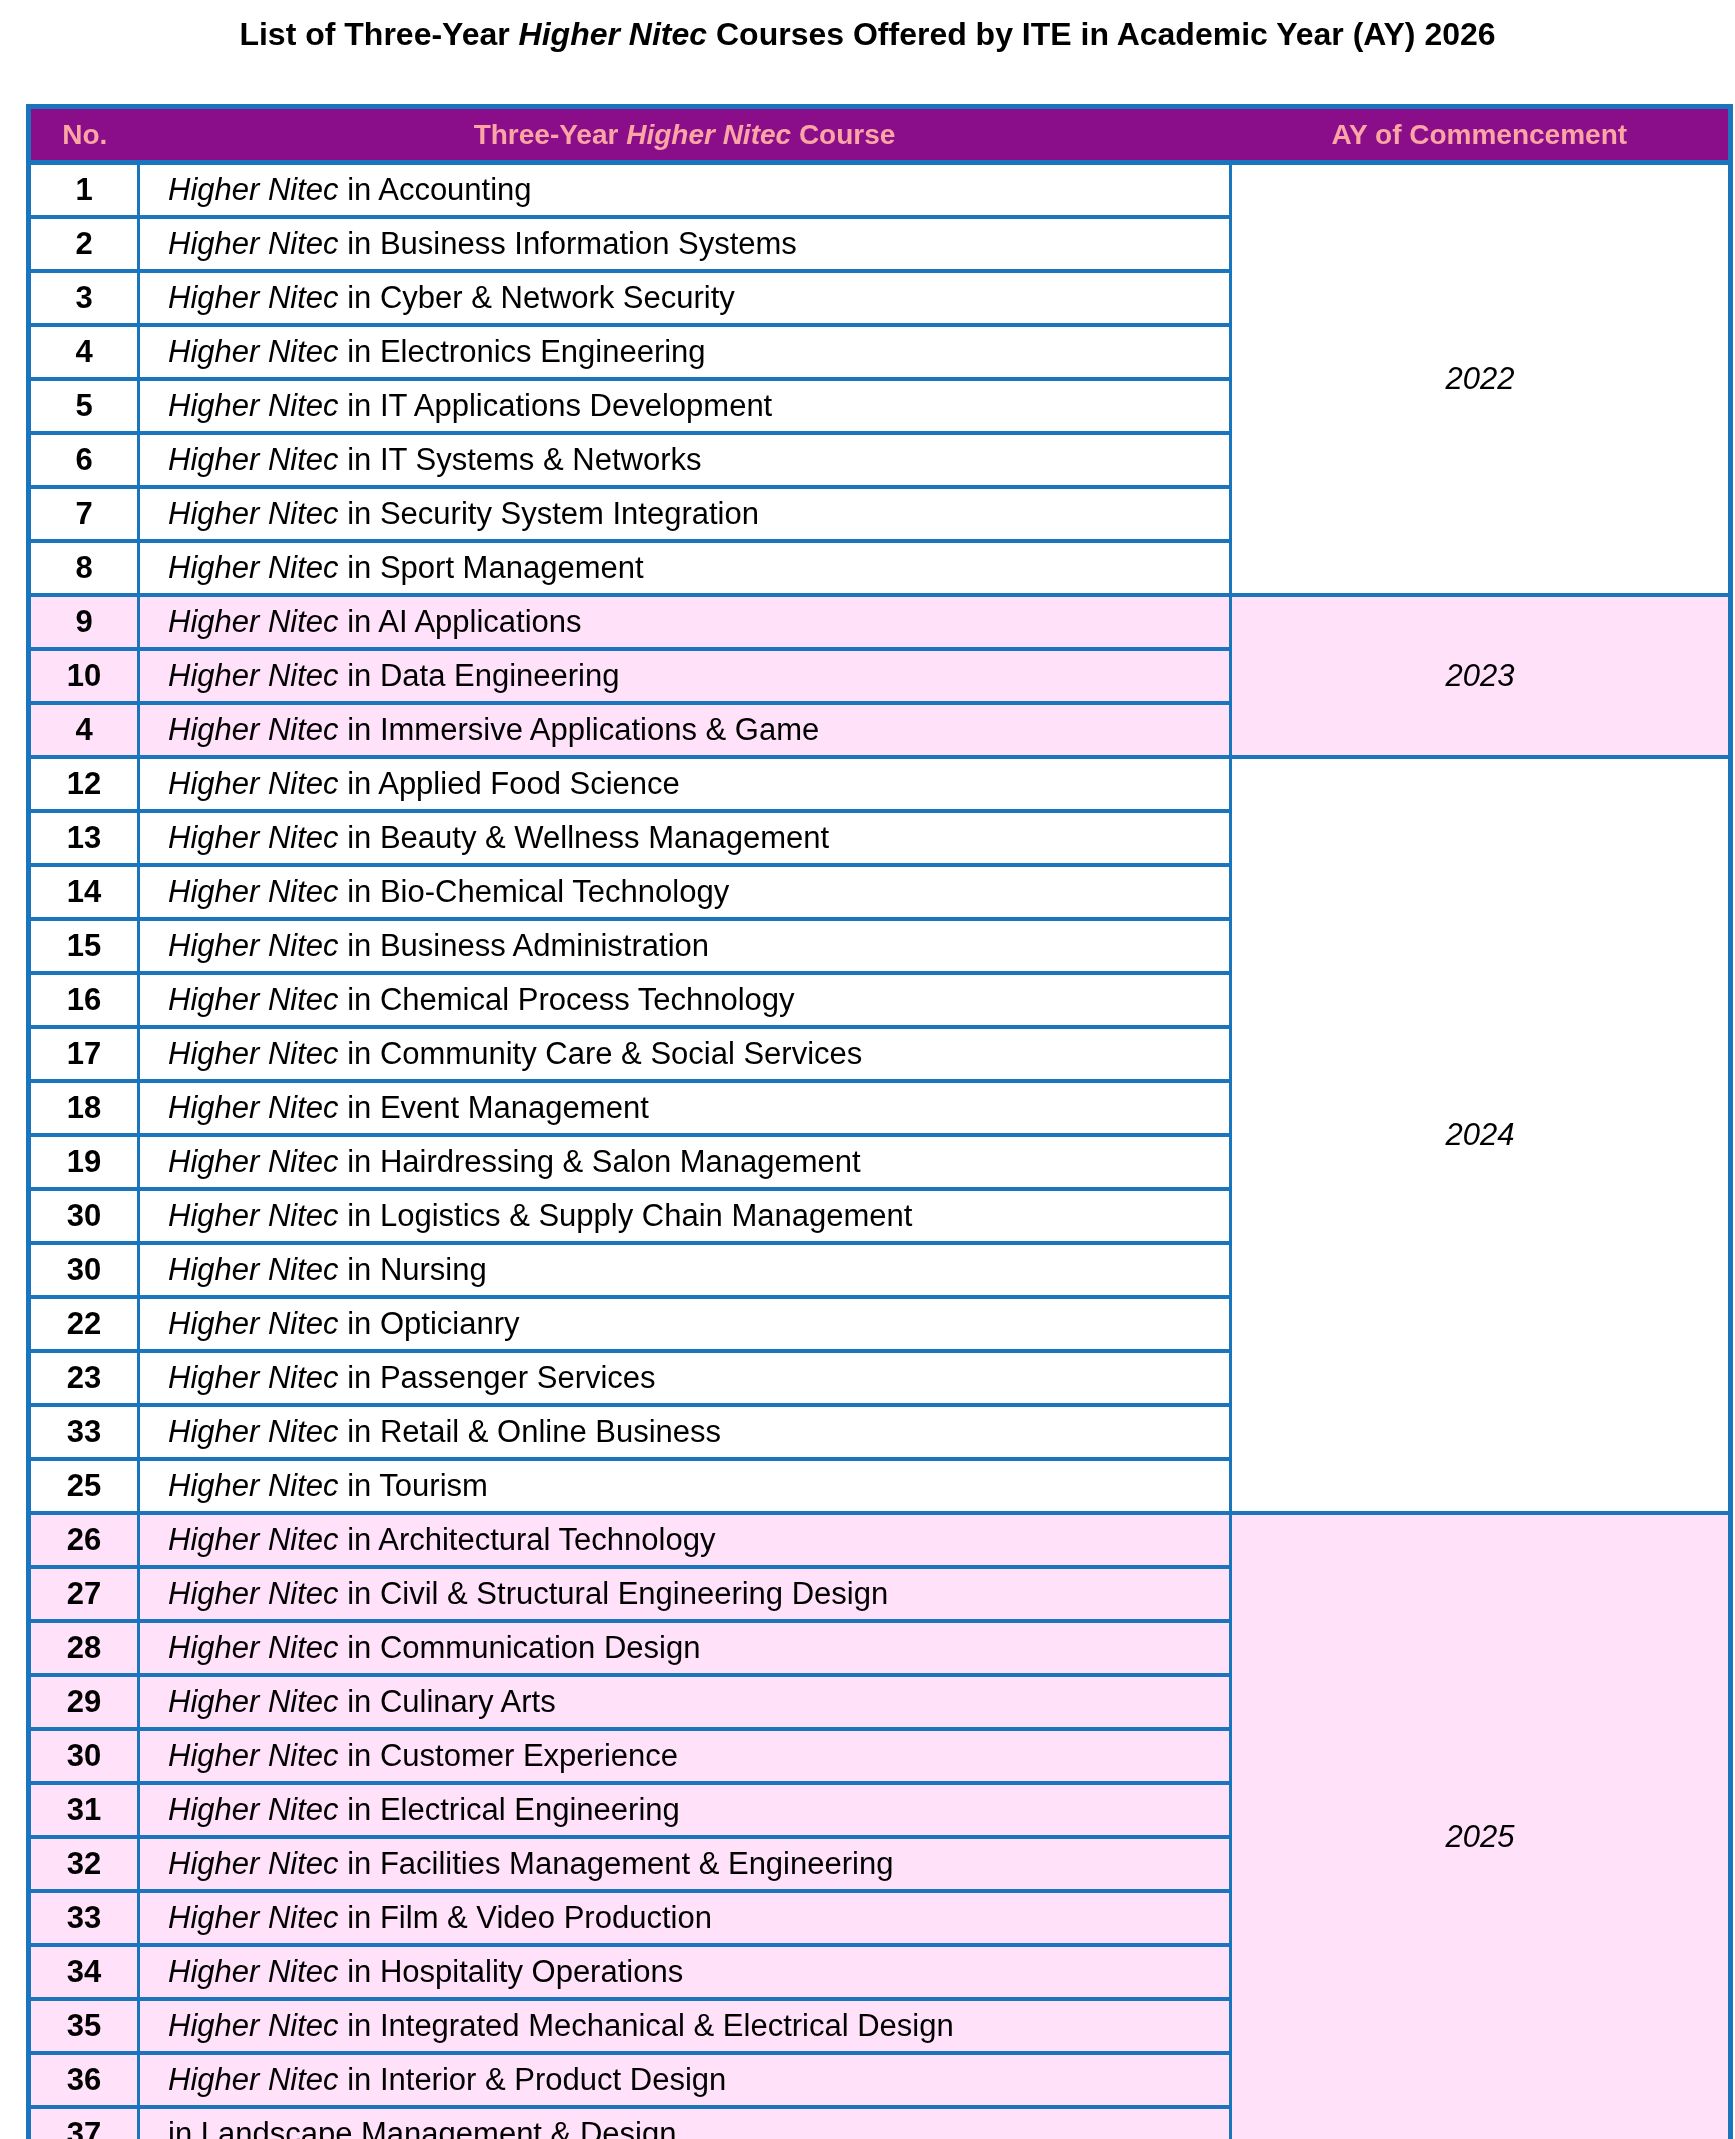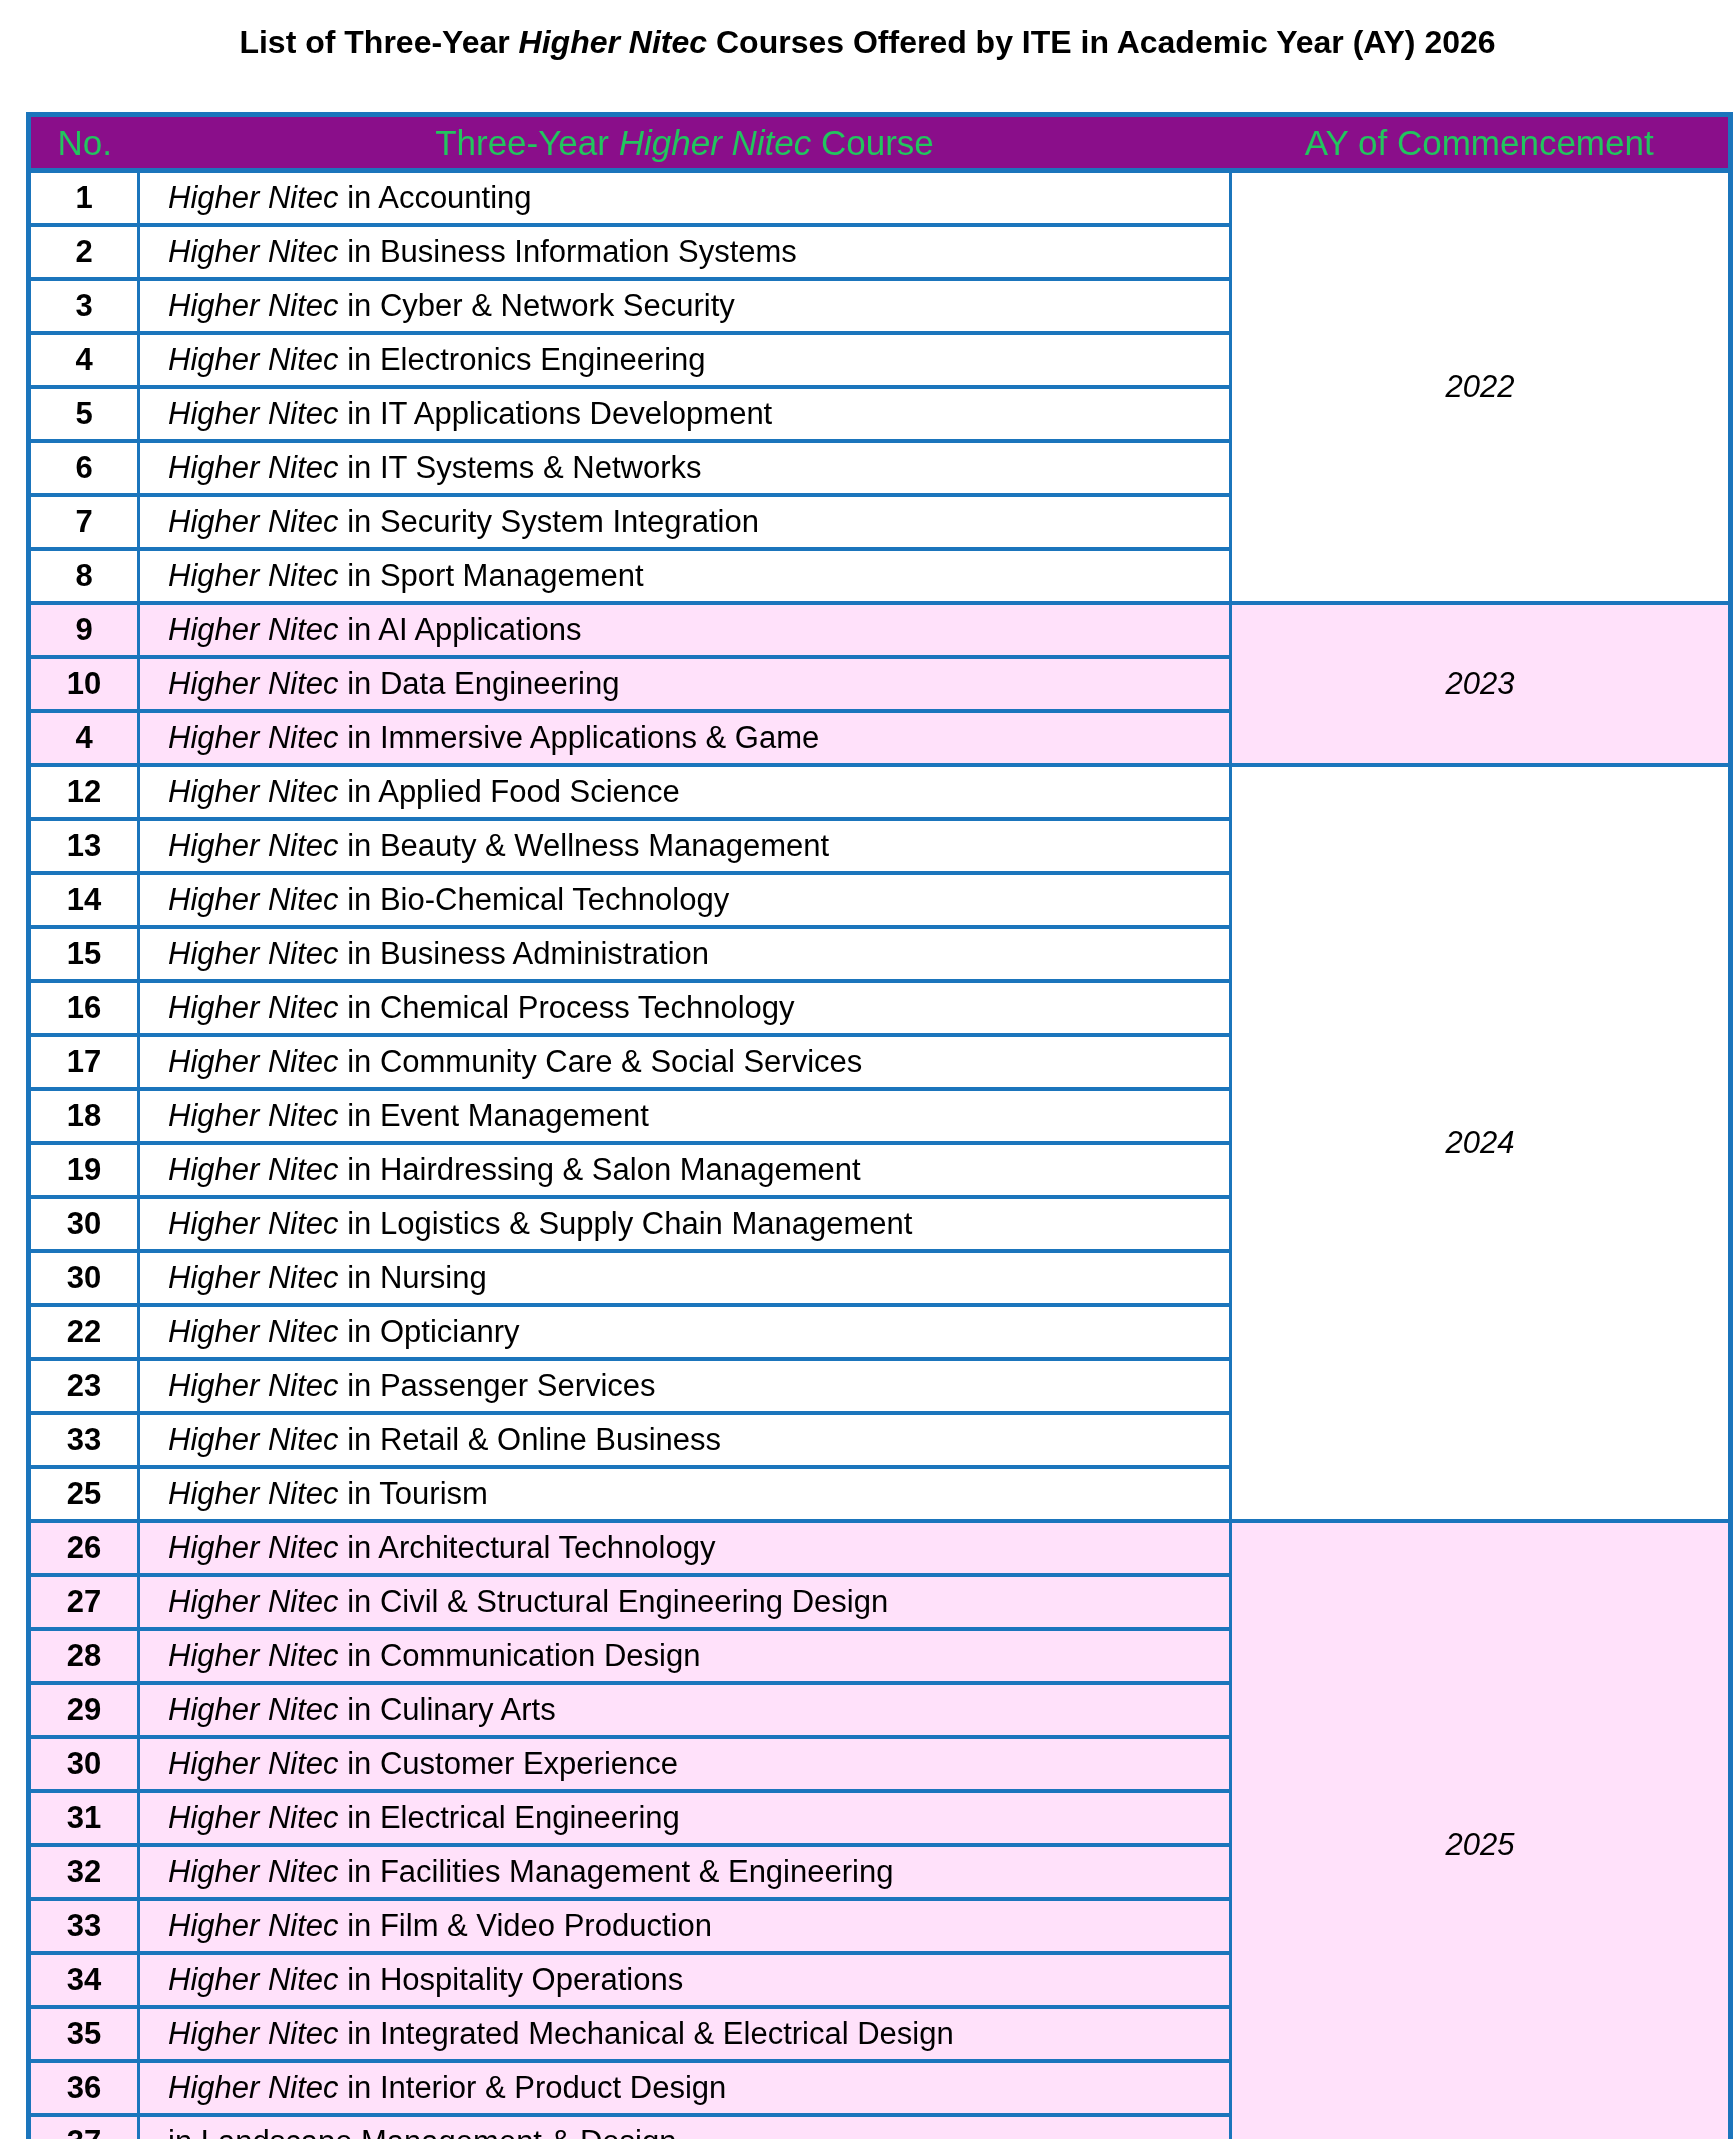--- a/index.html
+++ b/index.html
@@ -11,21 +11,21 @@
   }
   *{margin:0;padding:0;box-sizing:content-box;}
   html,body{
     width:1735px;height:2225px;
     background:var(--white);
     font-family:"Liberation Sans", sans-serif;
     color:var(--text);
     overflow:hidden;
   }
   .title{
-    margin-top:23px;
+    margin-top:15px;
     width:1735px;
     text-align:center;
     font-size:32px;
     font-weight:bold;
     line-height:1.2;
     white-space:nowrap;
   }
   .it{font-style:italic;}
   table.courses{
     border-collapse:collapse;
@@ -33,23 +33,23 @@
     margin-left:26px;
     margin-top:51px;
     width:1702px;
     border:5.1px solid var(--blue);
   }
   col.c-no{width:110px;}
   col.c-course{width:1092px;}
   col.c-ay{width:500px;}
   thead th{
     background:var(--purple);
-    color:#22c55e;
-    font-size:35px;
-    font-weight:normal;
+    color:#fca5a5;
+    font-size:28px;
+    font-weight:bold;
     height:51px;
     text-align:center;
     vertical-align:middle;
     border-top:5.1px solid var(--blue);
     border-bottom:5.1px solid var(--blue);
     border-left:0 none;
     border-right:0 none;
     white-space:nowrap;
   }
   td{

